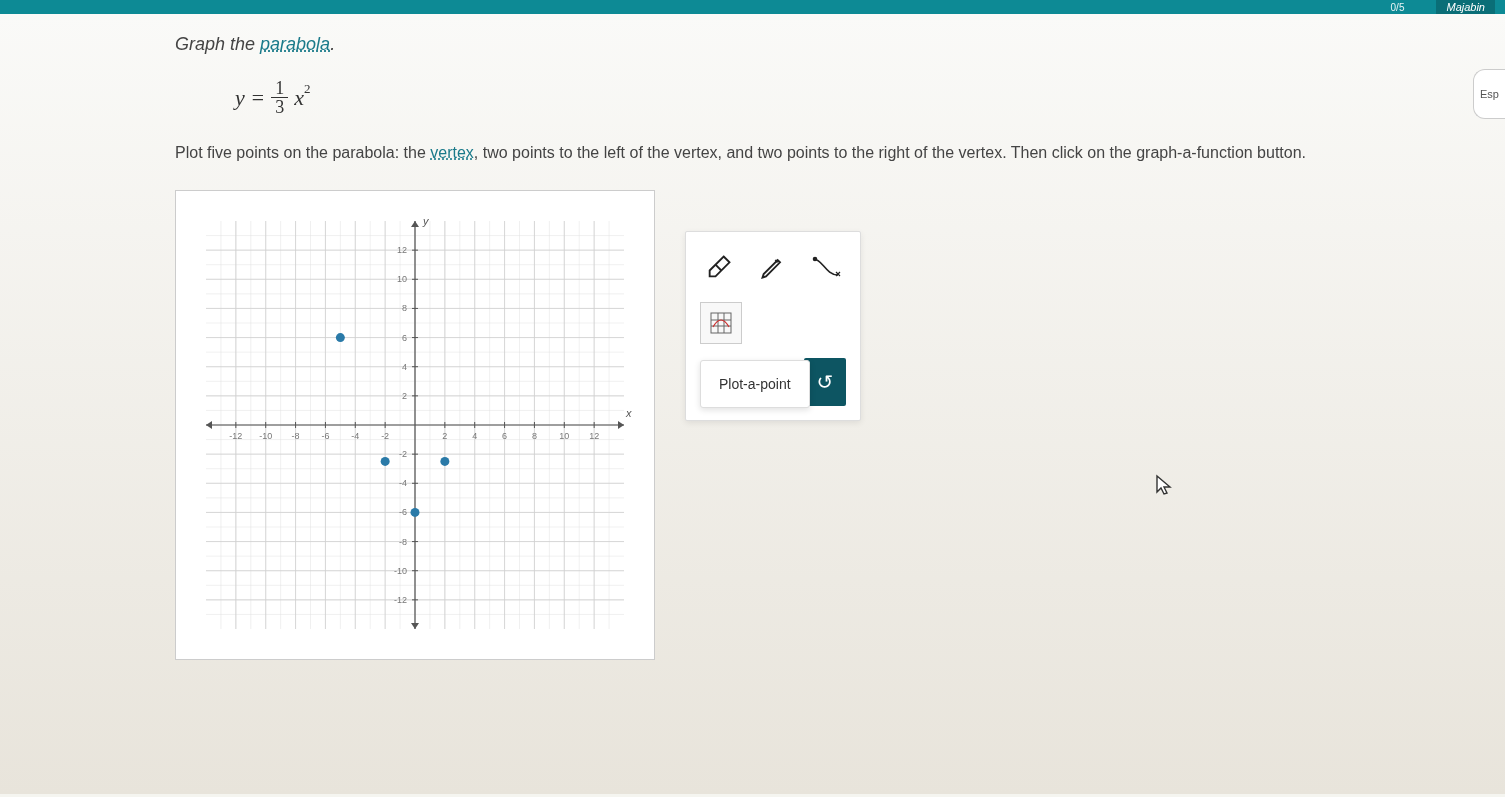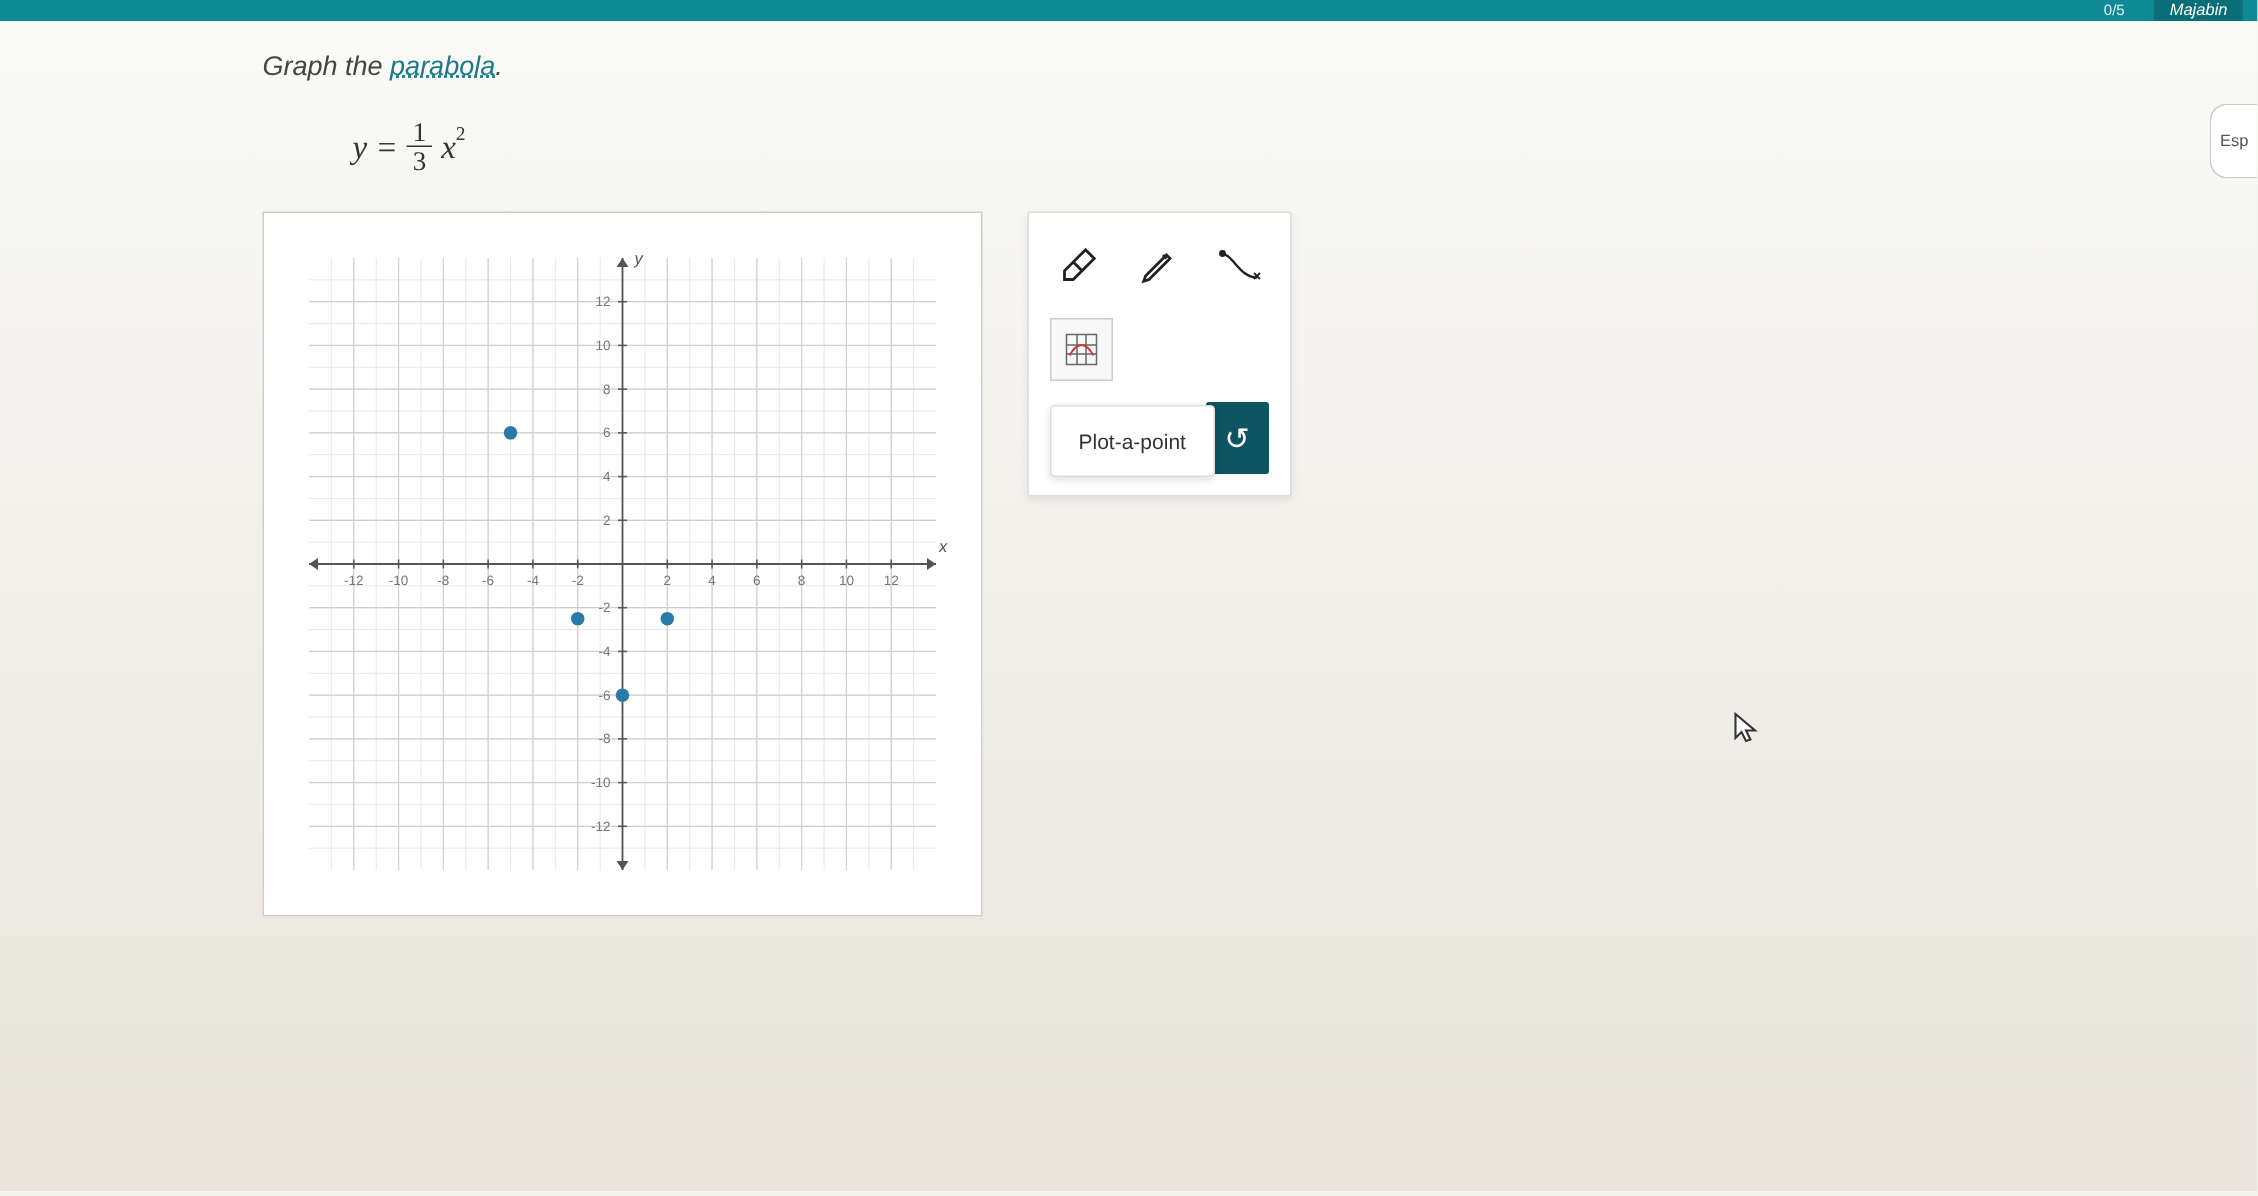--- a/index.html
+++ b/index.html
@@ -13,21 +13,21 @@
     }
     .top-bar {
       background: #0d8a95;
       height: 14px;
       display: flex;
       justify-content: flex-end;
       align-items: center;
       color: #fff;
       font-size: 11px;
       padding-right: 10px;
-      gap: 20px;
+      gap: 32px;
       text-align: right;
     }
     .top-bar .progress { font-size: 10px; opacity: 0.9; }
     .top-bar .user { background: #0a6e77; padding: 2px 10px; font-style: italic; }
     .content {
       padding: 20px 175px 30px 175px;
       background: linear-gradient(180deg, #fafaf8 0%, #e8e4db 100%);
       min-height: 780px;
       position: relative;
     }
@@ -58,20 +58,21 @@
       position: relative;
     }
     .graph-panel svg { display: block; }
     .tool-panel {
       background: #fff;
       border: 1px solid #ddd;
       border-radius: 2px;
       padding: 14px;
       box-shadow: 0 2px 6px rgba(0,0,0,0.08);
       width: 176px;
+      margin-top: 41px;
     }
     .tool-row { display: flex; gap: 16px; align-items: center; margin-bottom: 14px; }
     .tool-btn {
       width: 42px; height: 42px;
       display: flex; align-items: center; justify-content: center;
       border: none; background: transparent;
       cursor: pointer; border-radius: 4px;
       color: #111;
     }
     .graph-func-btn {
@@ -154,20 +155,23 @@
     <span class="fraction">
       <span class="num">1</span>
       <span class="den">3</span>
     </span>
     <span class="exp-wrap">
       <span>x</span>
       <span class="exp">2</span>
     </span>
   </div>
 
+  <p class="sub-instruction">
+    <span>Plot five points on the parabola: the </span><span class="link-term">vertex</span><span>, two points to the left of the vertex, and two points to the right of the vertex. Then click on the graph-a-function button.</span>
+  </p>
 
   <div class="workspace">
 
     <div class="graph-panel">
       <svg id="graph-svg" width="478" height="468" viewBox="0 0 478 468">
           <line x1="44.92857142857143" y1="438" x2="44.92857142857143" y2="30" stroke="#e0e0e0" stroke-width="0.5"></line>
           <line x1="30" y1="423.42857142857144" x2="448" y2="423.42857142857144" stroke="#e0e0e0" stroke-width="0.5"></line>
           <line x1="59.857142857142854" y1="438" x2="59.857142857142854" y2="30" stroke="#e0e0e0" stroke-width="0.5"></line>
           <line x1="30" y1="408.8571428571429" x2="448" y2="408.8571428571429" stroke="#e0e0e0" stroke-width="0.5"></line>
           <line x1="74.78571428571428" y1="438" x2="74.78571428571428" y2="30" stroke="#e0e0e0" stroke-width="0.5"></line>

